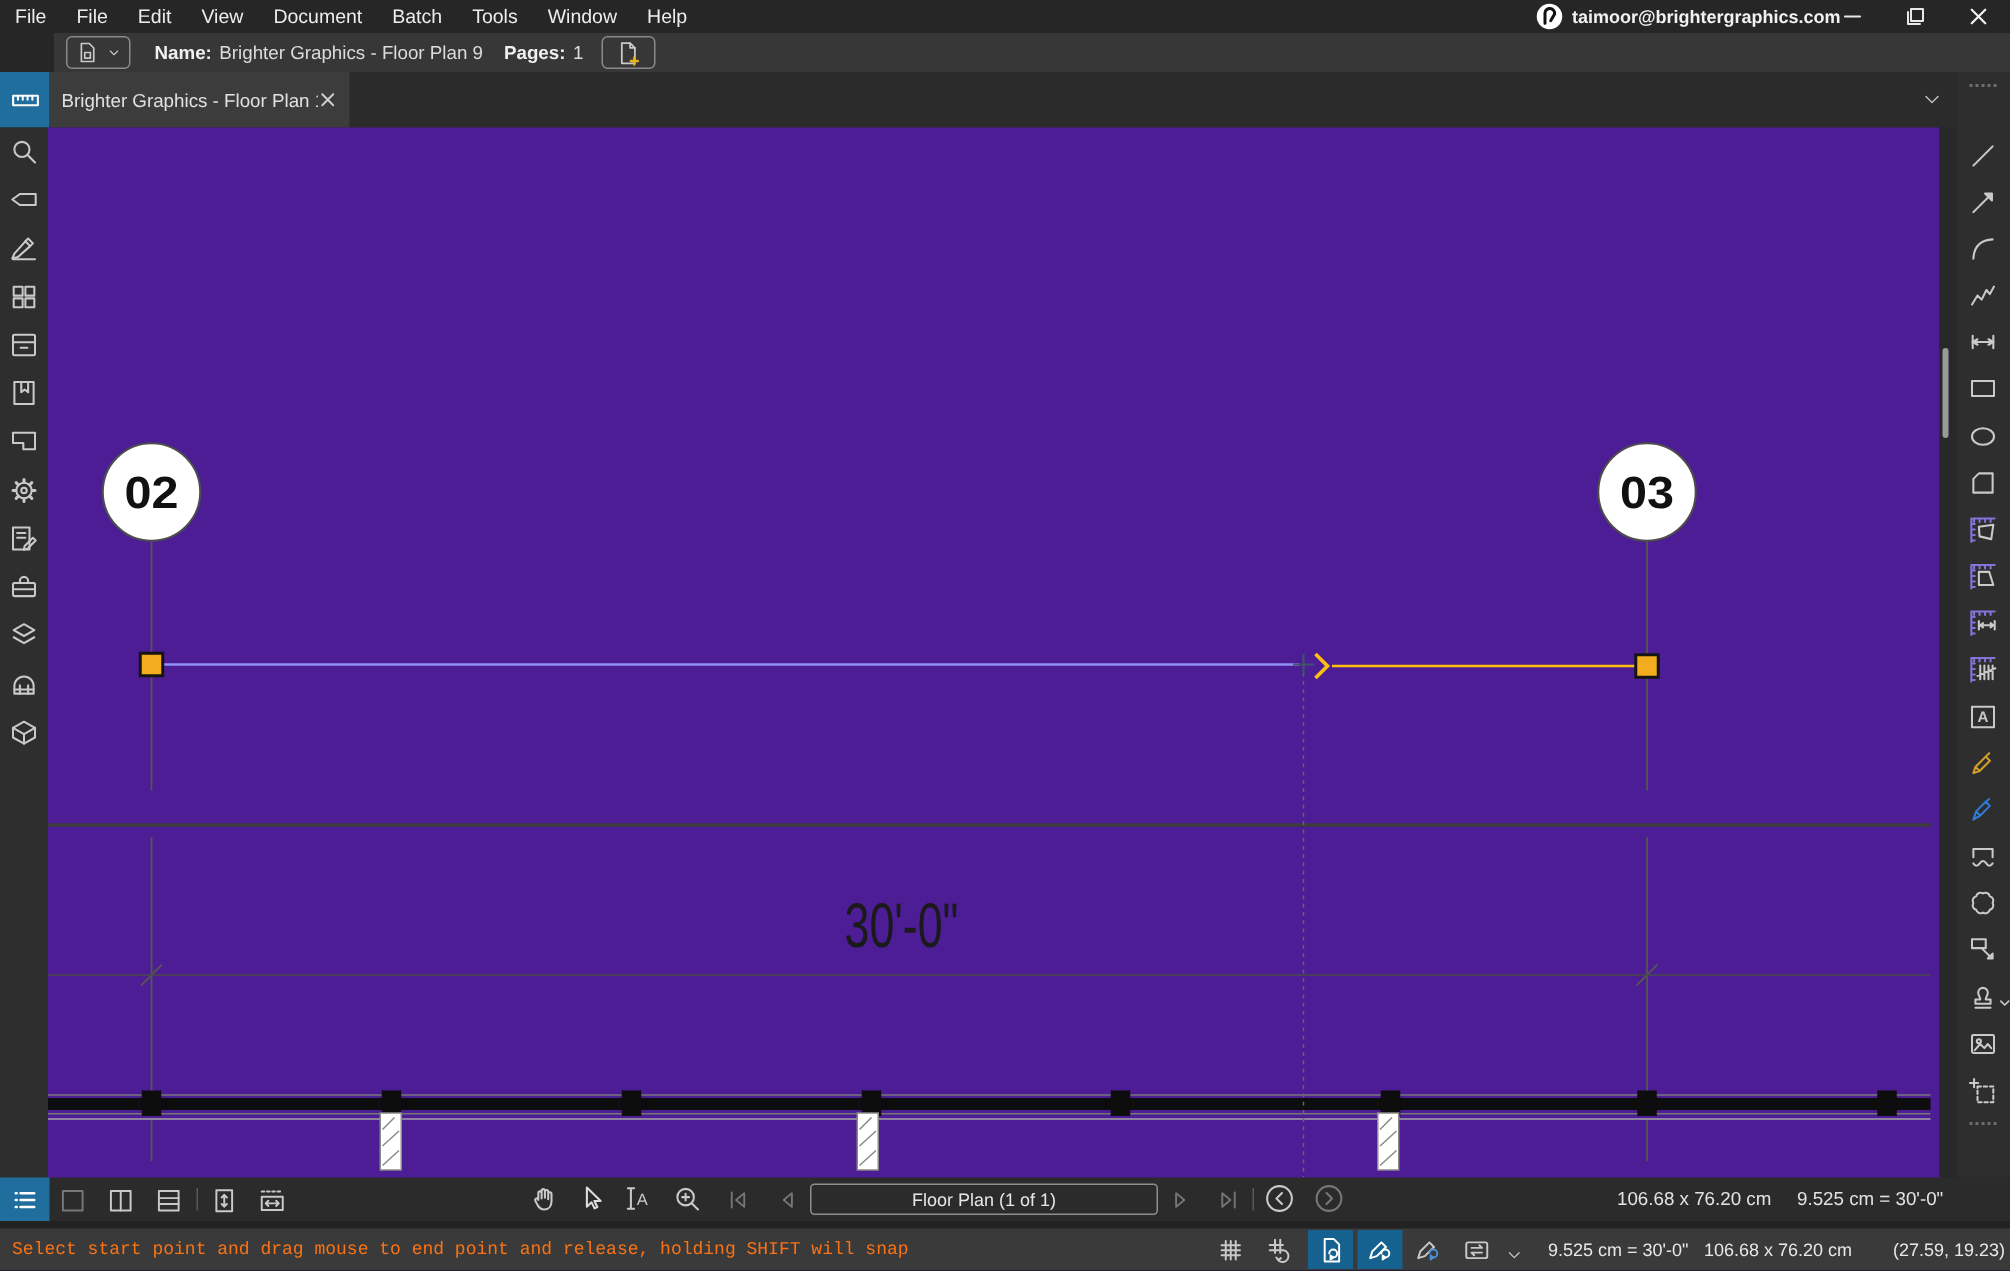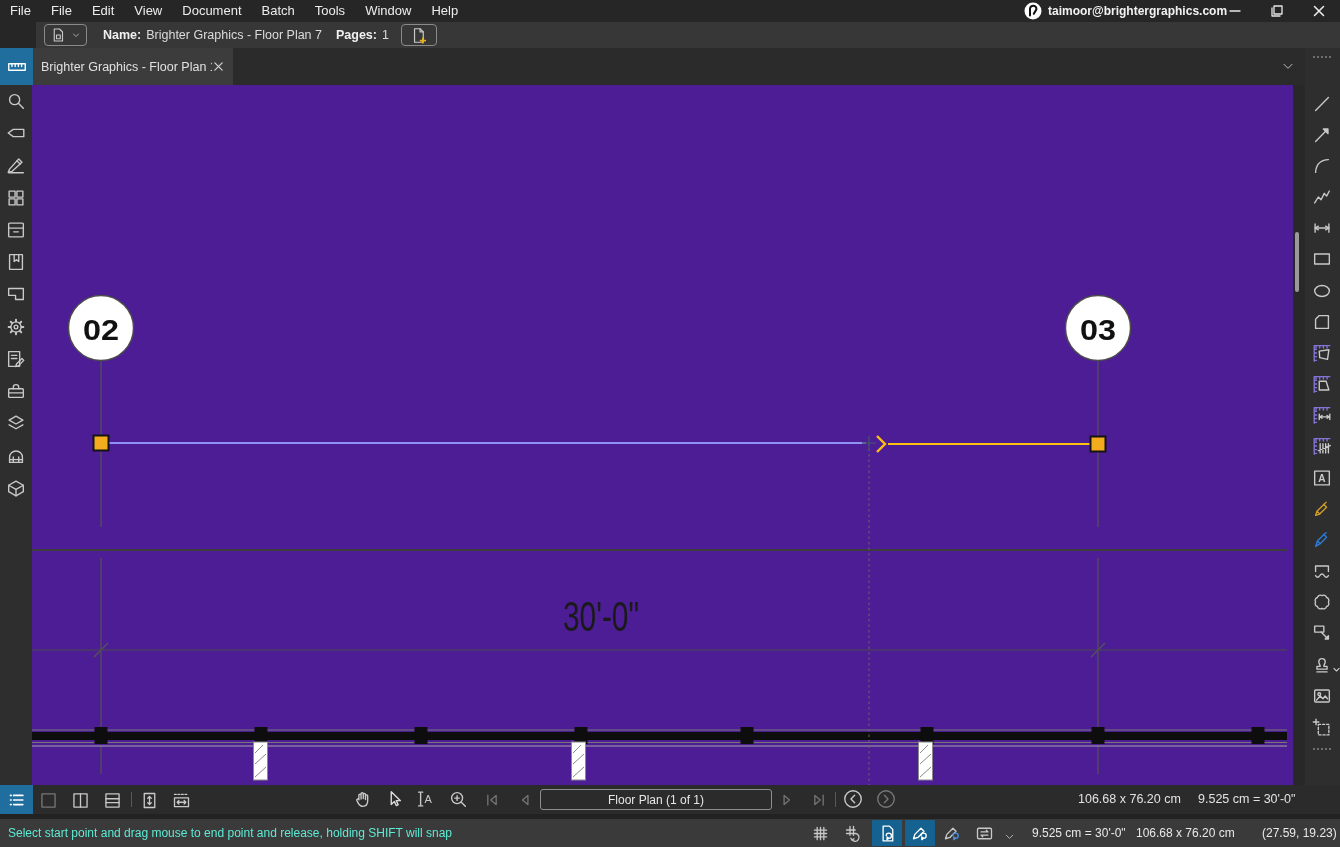--- a/index.html
+++ b/index.html
@@ -87,21 +87,21 @@
     <div class="pillbtn" style="margin-left:8px;">
       <svg class="i" width="18" height="18" viewBox="0 0 24 24">
           <path d="M7,4 h7 l4,4 v12 h-11 z"></path>
           <rect x="10" y="12" width="5" height="5"></rect>
         </svg>
       <svg class="i" width="12" height="12" viewBox="0 0 24 24">
           <path d="M7,10 l5,5 5,-5"></path>
         </svg>
     </div>
     <span class="blab" style="margin-left:16px;">Name:</span>
-    <span style="margin-left:5px;color:#dcdcdc;">Brighter Graphics - Floor Plan 7</span>
+    <span style="margin-left:5px;color:#dcdcdc;">Brighter Graphics - Floor Plan 9</span>
     <span class="blab" style="margin-left:14px;text-align:right;">Pages:</span>
     <span style="margin-left:5px;color:#dcdcdc;">1</span>
     <div class="pillbtn" style="margin-left:12px;width:26px;justify-content:center;">
       <svg class="i" width="19" height="19" viewBox="0 0 24 24">
           <path d="M7,3.5 h7 l4,4 v13 h-11 z"></path>
           <path d="M14,3.5 v4 h4"></path>
           <path d="M14.5,18.5 h6 M17.5,15.5 v6" style="stroke:#e6b320;stroke-width:2"></path>
         </svg>
     </div>
   </div>
@@ -520,21 +520,21 @@
           <path d="M10.2,8 L14.2,12 L10.2,16"></path>
         </svg>
       </div>
     <div class="bbtext" style="left:1078px;">106.68 x 76.20 cm</div>
     <div class="bbtext" style="left:1198px;">9.525 cm = 30'-0"</div>
   </div>
 
   <div id="gapstrip" class="abs"></div>
 
   <div id="statusbar" class="abs">
-    <div class="sbtext" style="left:8px;color:#5eead4;">Select start point and drag mouse to end point and release, holding SHIFT will snap</div>
+    <div class="sbtext" style="left:8px;color:#f97316;font-family:Liberation Mono, monospace;">Select start point and drag mouse to end point and release, holding SHIFT will snap</div>
     <div class="sb-act" style="left:872px;"></div>
     <div class="sb-act" style="left:905px;"></div>
     <div class="ibox" style="left:809px;top:3px;">
         <svg class="i" width="21" height="21" viewBox="0 0 24 24">
           <path d="M5,8.2 h14 M5,12 h14 M5,15.8 h14 M8.2,5 v14 M12,5 v14 M15.8,5 v14"></path>
         </svg>
       </div>
     <div class="ibox" style="left:842px;top:3px;">
         <svg class="i" width="21" height="21" viewBox="0 0 24 24">
           <path d="M4,8 h10 M4,12 h10 M8,4 v10 M12,4 v10"></path>

